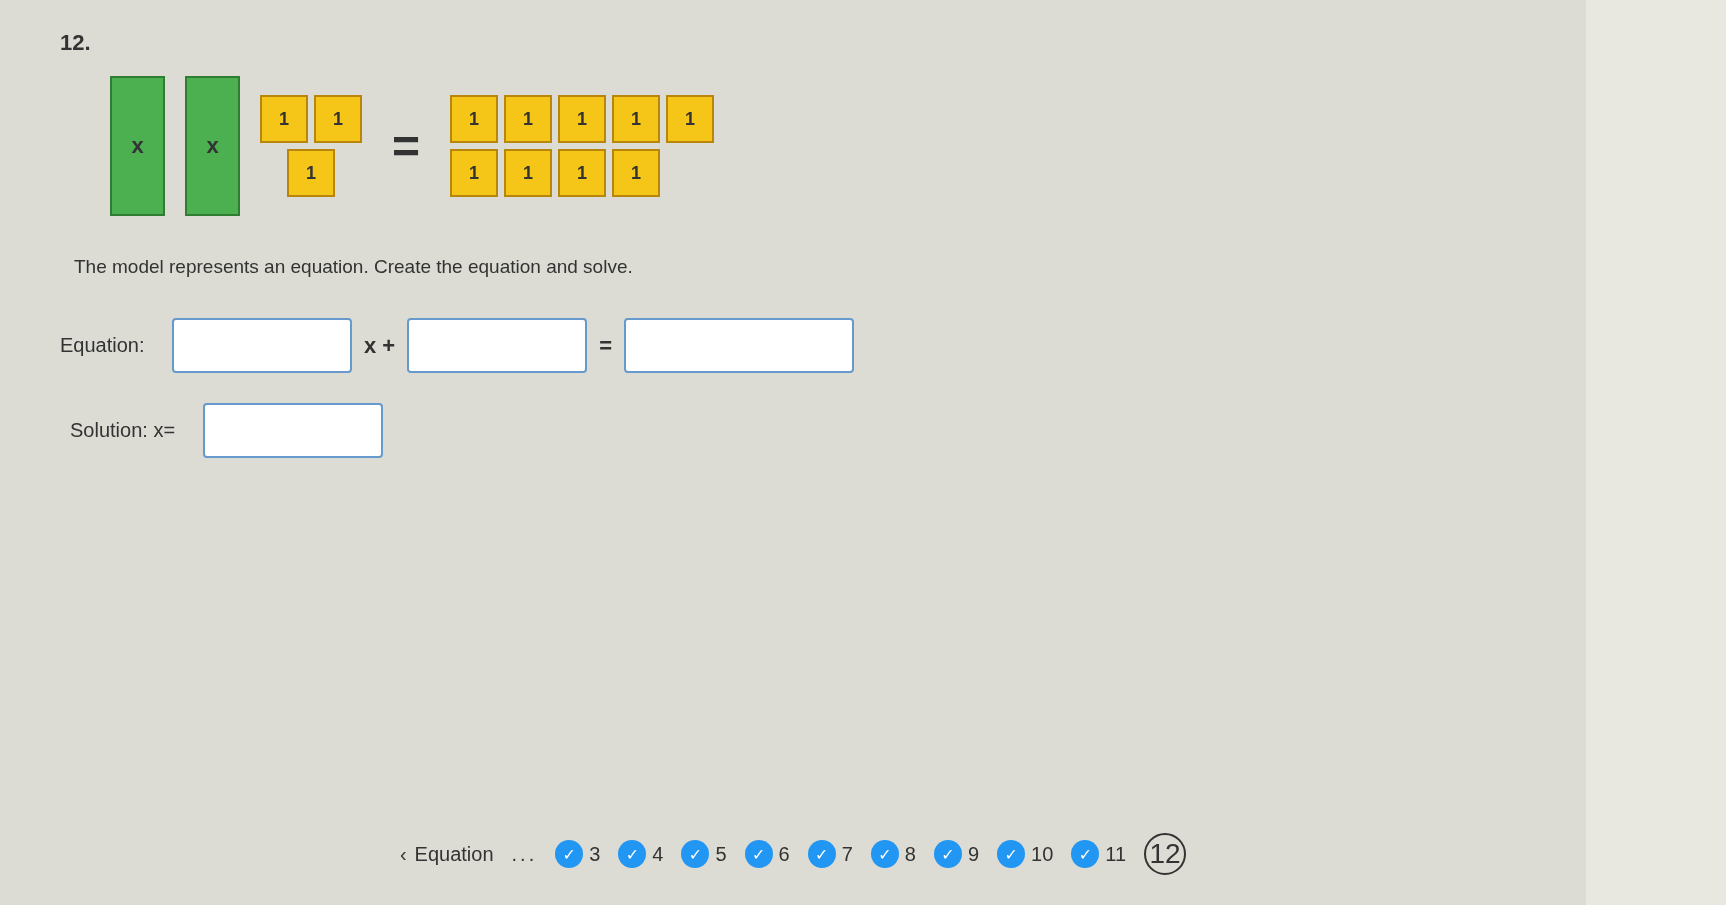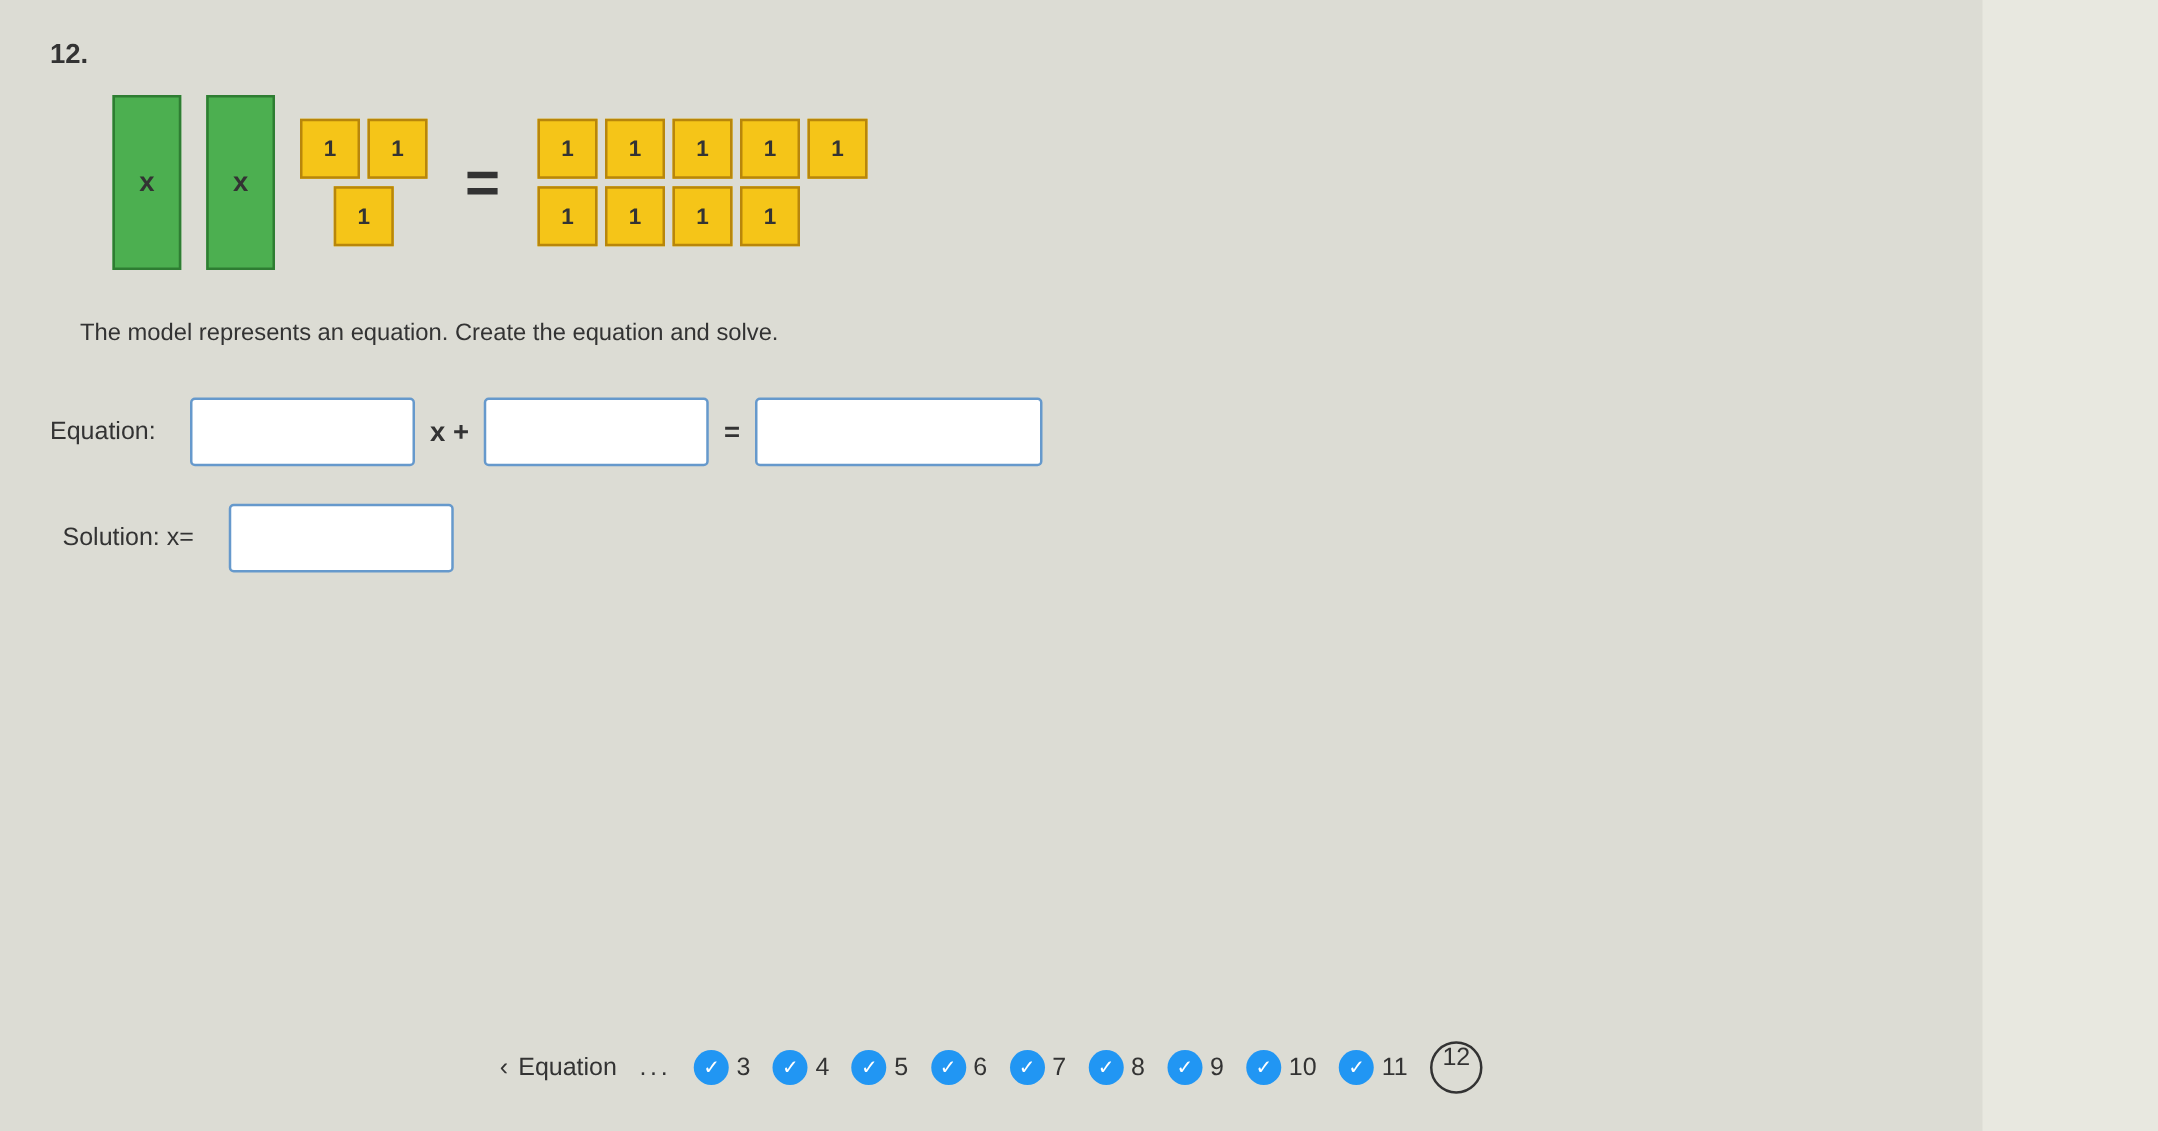--- a/index.html
+++ b/index.html
@@ -11,21 +11,21 @@
       height: 905px;
       overflow: hidden;
       position: relative;
     }
 
     .page {
       width: 1586px;
       height: 905px;
       background: #dcdcd4;
       position: relative;
-      padding: 30px 40px;
+      padding: 30px 60px;
     }
 
     .question-number {
       font-size: 22px;
       font-weight: bold;
       color: #333;
       margin-bottom: 20px;
     }
 
     .model-area {
@@ -84,21 +84,21 @@
     .right-tiles {
       display: flex;
       flex-direction: column;
       gap: 6px;
     }
 
     .instruction-text {
       font-size: 19px;
       color: #333;
       margin-bottom: 40px;
-      margin-left: 24px;
+      margin-left: 14px;
     }
 
     .equation-row {
       display: flex;
       align-items: center;
       gap: 12px;
       margin-bottom: 30px;
       margin-left: 0;
     }
 
@@ -200,23 +200,23 @@
       color: white;
       font-size: 16px;
     }
 
     .page-btn-current {
       border: 2px solid #333;
       border-radius: 50%;
       width: 42px;
       height: 42px;
       display: flex;
-      align-items: flex-start;
-      justify-content: center;
-      font-size: 20px;
+      align-items: center;
+      justify-content: center;
+      font-size: 28px;
       font-weight: normal;
       color: #333;
       background: none;
       cursor: pointer;
     }
   </style>
 </head>
 <body>
 
 <div class="page">

